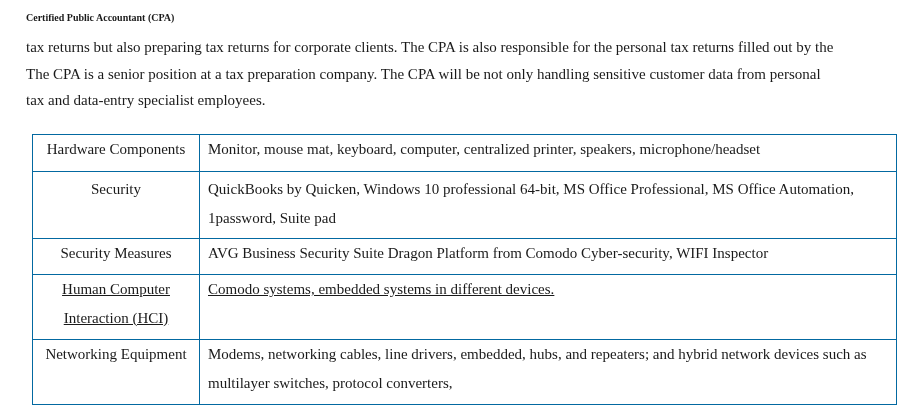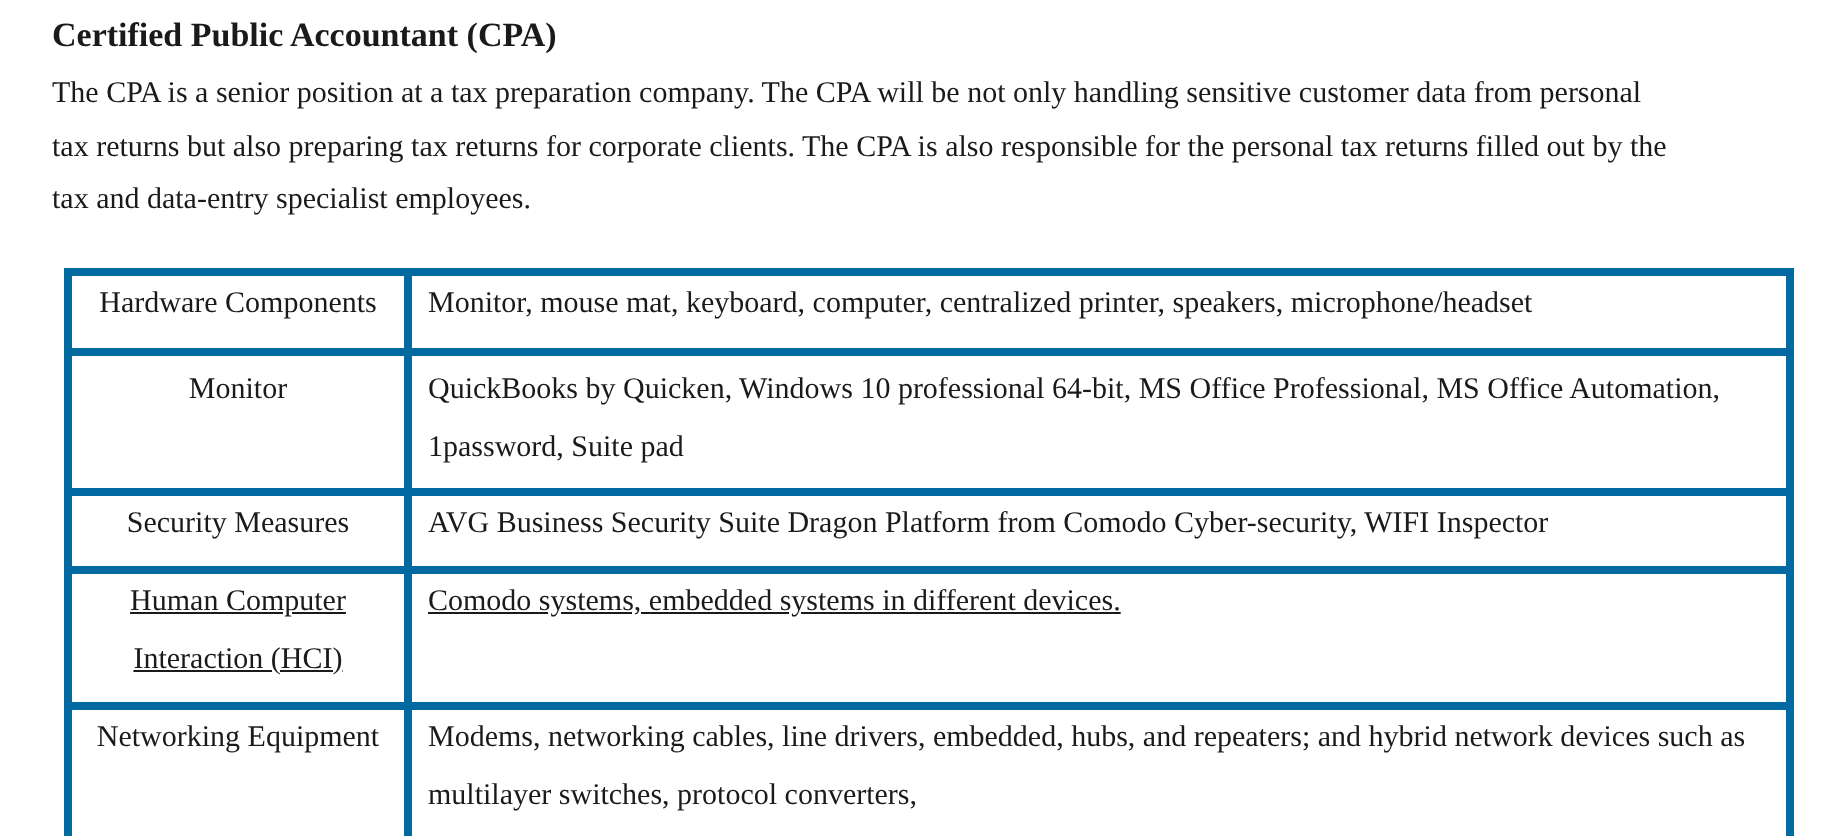--- a/index.html
+++ b/index.html
@@ -2,70 +2,70 @@
 <html><head>
   <meta charset="utf-8">
   <style>
     html, body { margin: 0; padding: 0; }
     body {
       width: 912px; height: 418px; background: #ffffff; overflow: hidden;
       font-family: "Liberation Serif", serif; color: #1a1a1a; position: relative;
     }
     .title {
       position: absolute; left: 26px; top: 8px;
-      font-size: 17px; font-weight: bold; line-height: 20px;
+      font-size: 10px; font-weight: bold; line-height: 20px;
     }
     .para {
       position: absolute; left: 26px; top: 34px; width: 870px;
       font-size: 15px; line-height: 26.5px;
     }
     .para span { display: block; white-space: nowrap; }
     table.doc-table {
       position: absolute; left: 32px; top: 134px;
       width: 865px; border-collapse: collapse;
       font-size: 15px;
     }
     table.doc-table td {
-      border: 4px solid #0369a1; vertical-align: top;
+      border: 1px solid #0369a1; vertical-align: top;
       padding: 0 8px; line-height: 28.5px;
     }
     td.label { width: 150px; text-align: center; padding: 0 2px; white-space: nowrap; }
     td.label.wrap { white-space: normal; }
     td.value { padding-left: 4px; }
     tr.r1 td { height: 36px; }
     tr.r2 td { height: 63px; padding-top: 3px; }
     tr.r3 td { height: 35px; }
     tr.r4 td { height: 64px; text-decoration: underline; }
     tr.r5 td { height: 64px; }
     .line { display: block; white-space: nowrap; }
   </style>
 </head>
 <body>
 
 <div class="title">Certified Public Accountant (CPA)</div>
 
 <div class="para">
+  <span>tax returns but also preparing tax returns for corporate clients. The CPA is also responsible for the personal tax returns filled out by the</span>
   <span>The CPA is a senior position at a tax preparation company. The CPA will be not only handling sensitive customer data from personal</span>
-  <span>tax returns but also preparing tax returns for corporate clients. The CPA is also responsible for the personal tax returns filled out by the</span>
   <span>tax and data-entry specialist employees.</span>
 </div>
 
 <table class="doc-table">
   <tbody>
       <tr class="r1">
     <td class="label">
       <span class="line">Hardware Components</span>
     </td>
     <td class="value">
       <span class="line">Monitor, mouse mat, keyboard, computer, centralized printer, speakers, microphone/headset</span>
     </td>
   </tr>
   <tr class="r2">
     <td class="label">
-      <span class="line">Monitor</span>
+      <span class="line">Security</span>
     </td>
     <td class="value">
       <span class="line">QuickBooks by Quicken, Windows 10 professional 64-bit, MS Office Professional, MS Office Automation,</span>
       <span class="line">1password, Suite pad</span>
     </td>
   </tr>
   <tr class="r3">
     <td class="label">
       <span class="line">Security Measures</span>
     </td>

